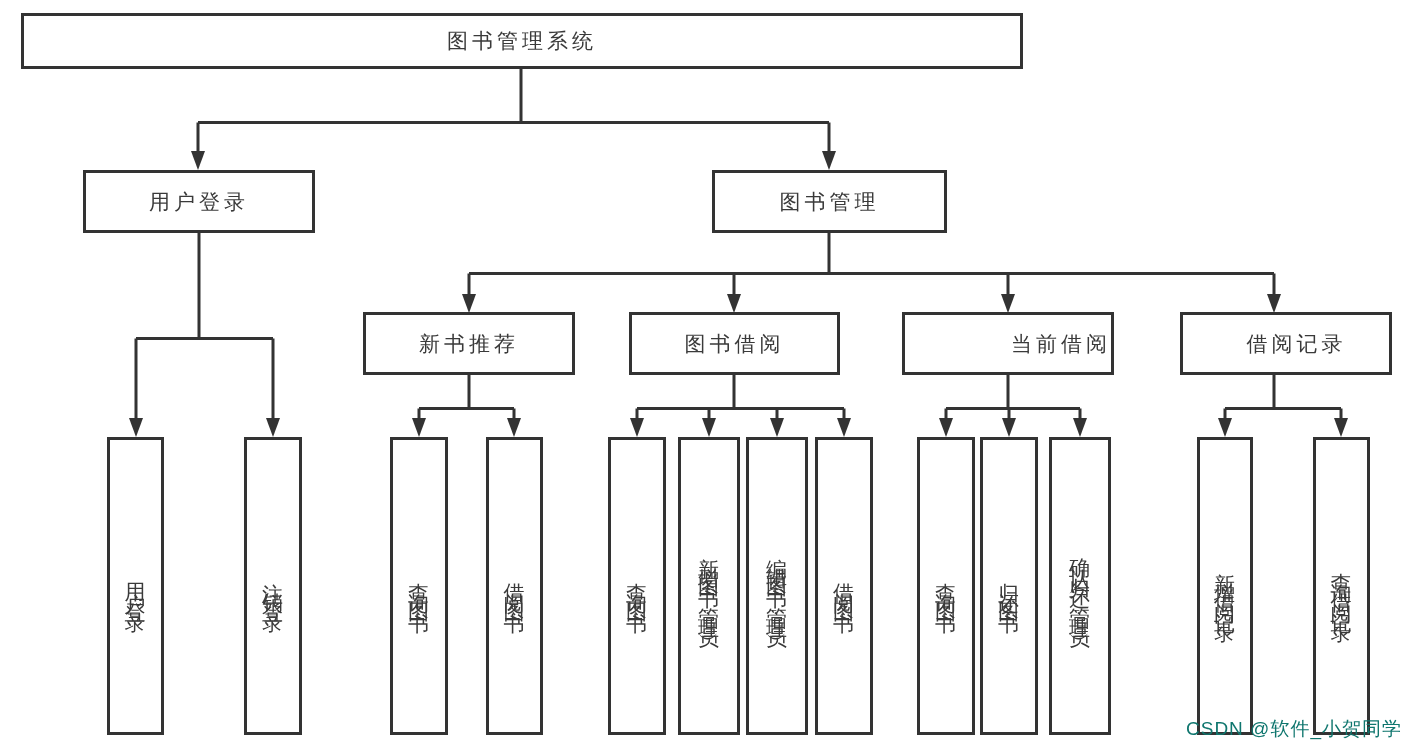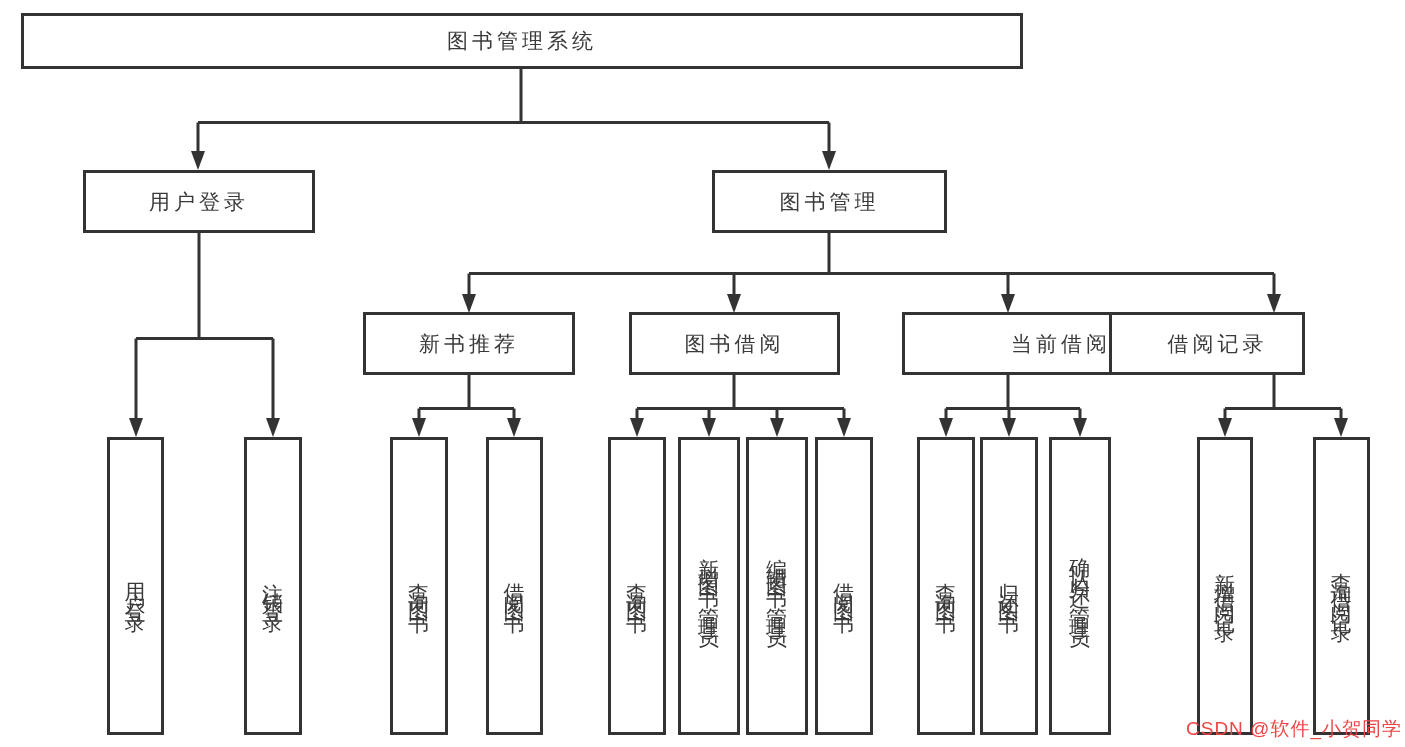--- a/index.html
+++ b/index.html
@@ -40,41 +40,41 @@
     line-height: 1;
     white-space: nowrap;
   }
   
   .n-root  { left: 21px;  top: 13px;  width: 1002px; height: 56px; }
   .n-l2a   { left: 83px;  top: 170px; width: 232px;  height: 63px; }
   .n-l2b   { left: 712px; top: 170px; width: 235px;  height: 63px; }
   .n-l3a   { left: 363px; top: 312px; width: 212px;  height: 63px; }
   .n-l3b   { left: 629px; top: 312px; width: 211px;  height: 63px; font-family: Liberation Mono, monospace; }
   .n-l3c   { left: 902px; top: 312px; width: 212px;  height: 63px; justify-content: flex-end; }
-  .n-l3d   { left: 1109px;top: 312px; width: 196px;  height: 63px; padding-left: 21px; }
+  .n-l3d   { left: 1180px;top: 312px; width: 212px;  height: 63px; padding-left: 21px; }
   .leaf    { top: 437px; height: 298px; }
   .n-u1    { left: 107px;  width: 57px; }
   .n-u2    { left: 244px;  width: 58px; }
   .n-r1    { left: 390px;  width: 58px; }
   .n-r2    { left: 486px;  width: 57px; }
   .n-b1    { left: 608px;  width: 58px; }
   .n-b2    { left: 678px;  width: 62px; }
   .n-b3    { left: 746px;  width: 62px; }
   .n-b4    { left: 815px;  width: 58px; }
   .n-c1    { left: 917px;  width: 58px; }
   .n-c2    { left: 980px;  width: 58px; }
   .n-c3    { left: 1049px; width: 62px; }
   .n-d1    { left: 1197px; width: 56px; }
   .n-d2    { left: 1313px; width: 57px; }
   #watermark {
     position: absolute;
     left: 1186px;
     top: 716px;
     z-index: 3;
-    color: #ef4444;
+    color: #0f766e;
     font-size: 19px;
     letter-spacing: 1px;
     white-space: nowrap;
   }
 </style>
 </head>
 <body>
 
 <div id="canvas">
 

